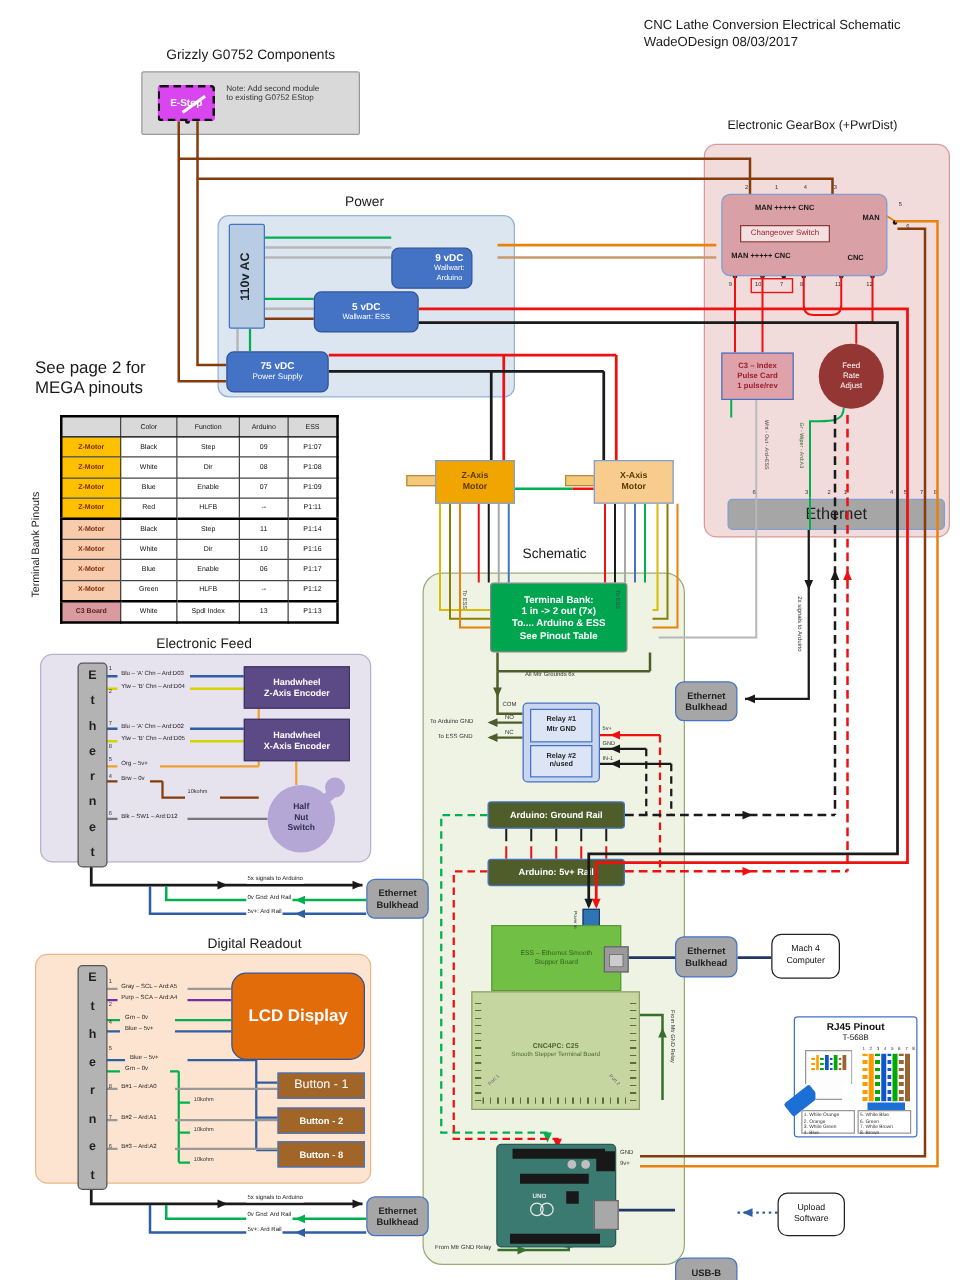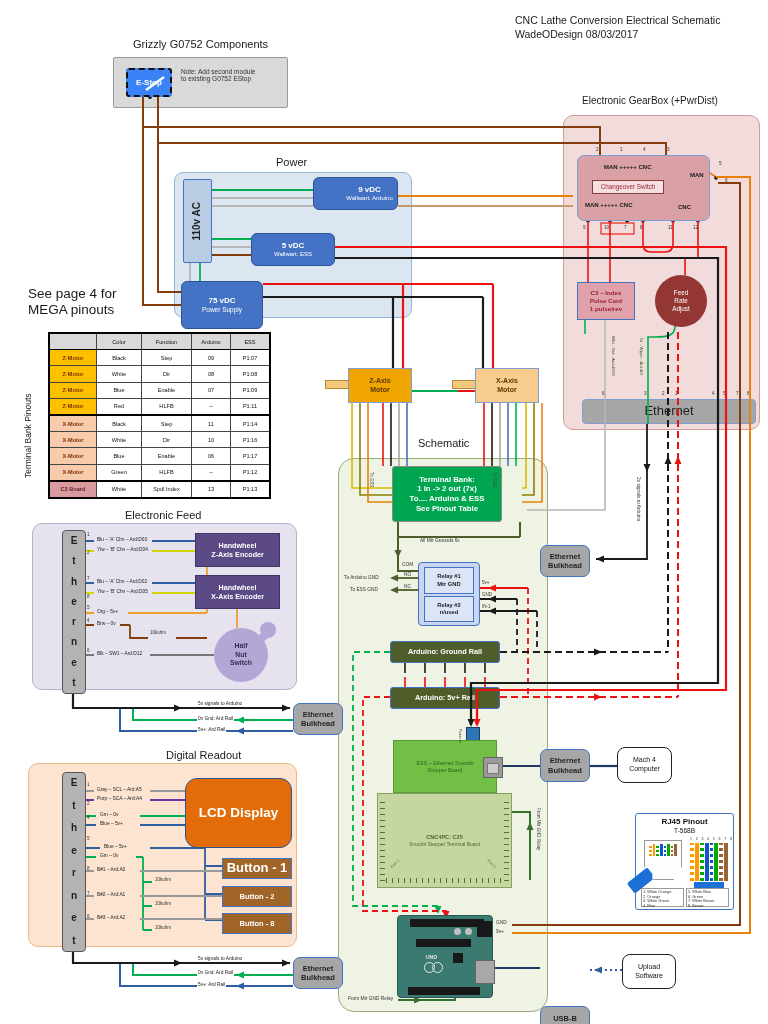--- a/index.html
+++ b/index.html
@@ -214,41 +214,41 @@
     <path d="M293,975 H133 V964" stroke="#00b050" stroke-width="2" fill="none"></path>
     <polygon points="244,971.5 244,978.5 236,975" fill="#00b050"></polygon>
     <path d="M293,986 H120 V964" stroke="#2e5fa3" stroke-width="2" fill="none"></path>
     <polygon points="244,982.5 244,989.5 236,986" fill="#2e5fa3"></polygon>
   </svg>
 
   <div class="t" style="left:515px;top:14px;font-size:10.5px;">CNC Lathe Conversion Electrical Schematic</div>
   <div class="t" style="left:515px;top:28px;font-size:10.5px;">WadeODesign 08/03/2017</div>
 
   <div class="t sec-title" style="left:133px;top:38px;">Grizzly G0752 Components</div>
-  <div class="box" style="left:126px;top:68px;width:46px;height:29px;background:#3b82f6;border:2px dashed #111;border-radius:3px;color:#fff;font-weight:bold;font-size:8px;">E-Stop</div>
+  <div class="box" style="left:126px;top:68px;width:46px;height:29px;background:#d946ef;border:2px dashed #111;border-radius:3px;color:#fff;font-weight:bold;font-size:8px;">E-Stop</div>
   <div class="t" style="left:181px;top:68px;font-size:6.5px;color:#333;"><span>Note: Add second module</span><br><span>to existing G0752 EStop</span></div>
 
   <div class="t sec-title" style="left:276px;top:156px;text-align:right;">Power</div>
   <div class="box" style="left:183px;top:179px;width:29px;height:84px;background:#b8cce4;border:1.5px solid #4472c4;border-radius:2px;">
     <div class="rotl" style="font-size:10px;font-weight:bold;color:#1f1f1f;white-space:nowrap;">110v AC</div>
   </div>
-  <div class="box bluebox" style="left:313px;top:177px;width:85px;height:33px;padding-left:28px;">
+  <div class="box bluebox" style="left:313px;top:198px;width:65px;height:33px;padding-left:28px;">
     <div style="font-size:8px;font-weight:bold;">9 vDC</div>
     <div style="font-size:6px;">Wallwart: Arduino</div>
   </div>
   <div class="box bluebox" style="left:251px;top:233px;width:84px;height:33px;">
     <div style="font-size:8px;font-weight:bold;">5 vDC</div>
     <div style="font-size:6px;">Wallwart: ESS</div>
   </div>
-  <div class="box bluebox" style="left:181px;top:281px;width:82px;height:48px;">
+  <div class="box bluebox" style="left:181px;top:281px;width:82px;height:33px;">
     <div style="font-size:8px;font-weight:bold;">75 vDC</div>
     <div style="font-size:6.5px;">Power Supply</div>
   </div>
 
-  <div class="t" style="left:28px;top:286px;font-size:13.5px;color:#1a1a1a;"><span>See page 4 for</span><br><span>MEGA pinouts</span></div>
+  <div class="t" style="left:28px;top:286px;font-size:13.5px;color:#1a1a1a;"><span>See page 2 for</span><br><span>MEGA pinouts</span></div>
   <div class="t" style="left:24px;top:478px;font-size:8.5px;color:#222;transform:rotate(-90deg);transform-origin:left top;">Terminal Bank Pinouts</div>
   <table id="ptable">
       <thead>
         <tr>
           <th></th>
           <th>Color</th>
           <th>Function</th>
           <th>Arduino</th>
           <th>ESS</th>
         </tr>
@@ -592,21 +592,21 @@
   <div class="wl dl" style="left:96px;top:868px;">B#1 – Ard:A0</div>
   <div class="wl dl" style="left:96px;top:893px;">B#2 – Ard:A1</div>
   <div class="wl dl" style="left:96px;top:916px;">B#3 – Ard:A2</div>
   <div class="res dl" style="left:155px;top:878px;">10kohm</div>
   <div class="res dl" style="left:155px;top:902px;">10kohm</div>
   <div class="res dl" style="left:155px;top:926px;">10kohm</div>
   <div class="box" style="left:185px;top:778px;width:107px;height:70px;background:#e26b0a;border:1.5px solid #2f5496;border-radius:12px;color:#fff;">
     <div style="font-size:13.5px;font-weight:bold;">LCD Display</div>
   </div>
   <div class="box" style="left:222px;top:858px;width:70px;height:21px;background:#a26528;border:1.5px solid #4472c4;color:#fff;">
-    <div style="font-size:13px;font-weight:bold;text-align:right;">Button - 1</div>
+    <div style="font-size:10px;font-weight:normal;text-align:right;">Button - 1</div>
   </div>
   <div class="box" style="left:222px;top:886px;width:70px;height:21px;background:#a26528;border:1.5px solid #4472c4;color:#fff;">
     <div style="font-size:7.5px;font-weight:bold;text-align:right;">Button - 2</div>
   </div>
   <div class="box" style="left:222px;top:913px;width:70px;height:21px;background:#a26528;border:1.5px solid #4472c4;color:#fff;">
     <div style="font-size:7.5px;font-weight:bold;">Button - 8</div>
   </div>
   <div class="wl" style="left:197px;top:957px;background:#fff;">5x signals to Arduino</div>
   <div class="wl" style="left:197px;top:971px;background:#fff;">0v Gnd: Ard Rail</div>
   <div class="wl" style="left:197px;top:983px;background:#fff;">5v+:   Ard Rail</div>

